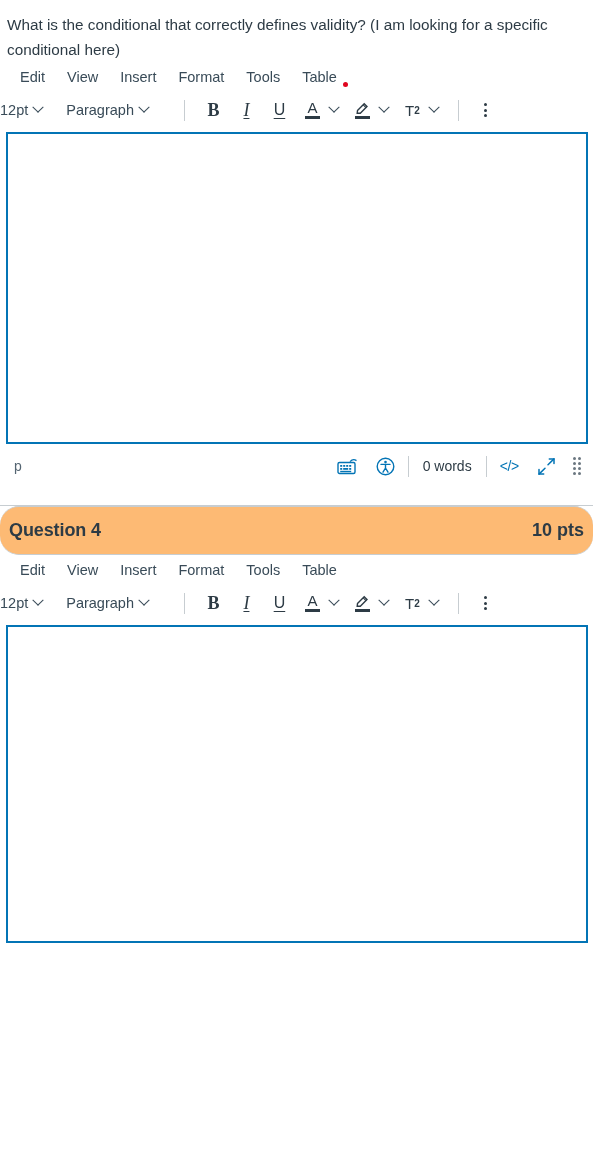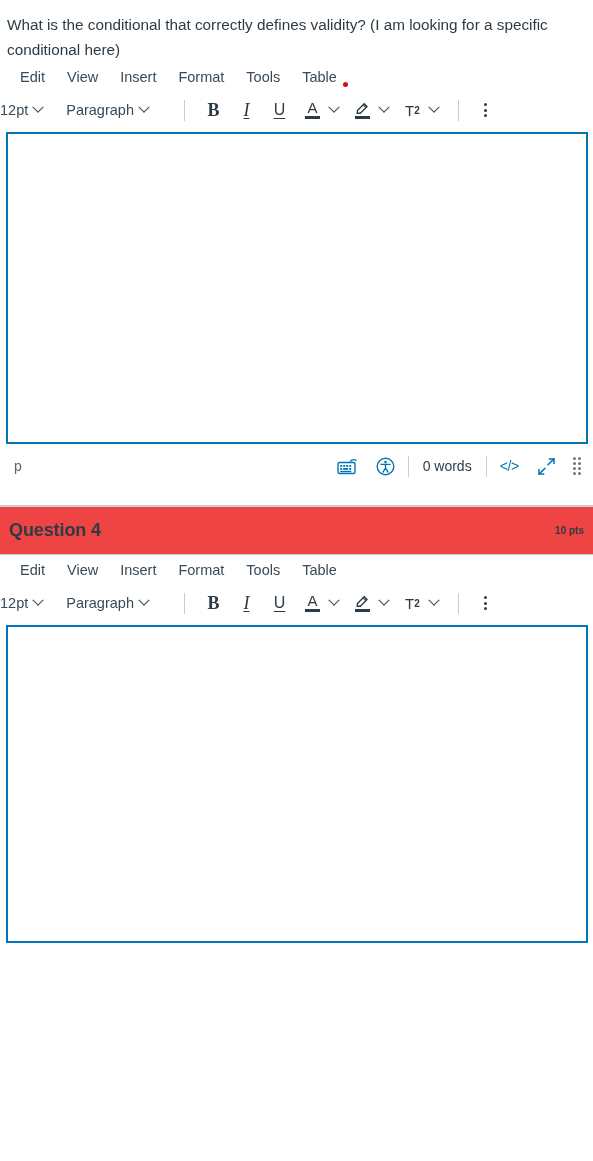--- a/index.html
+++ b/index.html
@@ -15,36 +15,37 @@
     overflow: hidden;
     position: relative;
     color: #2D3B45;
   }
 
   
   .question-block { width: 593px; background: #fff; }
 
   .question-header {
     height: 49px;
-    background: #ef4444;
+    background: #fdba74;
     border-top: 1px solid #C7CDD1;
     border-bottom: 1px solid #C7CDD1;
     display: flex;
     align-items: center;
     justify-content: space-between;
     padding: 0 9px;
+    border-radius: 19px;
   }
   .question-header-title {
     font-size: 18px;
     font-weight: bold;
     color: #2D3B45;
     letter-spacing: -0.1px;
   }
   .question-header-points {
-    font-size: 10px;
+    font-size: 18px;
     font-weight: bold;
     color: #2D3B45;
     text-align: center;
   }
 
   .question-text {
     font-size: 15.3px;
     line-height: 25px;
     color: #2D3B45;
     padding: 12px 22px 0 7px;

